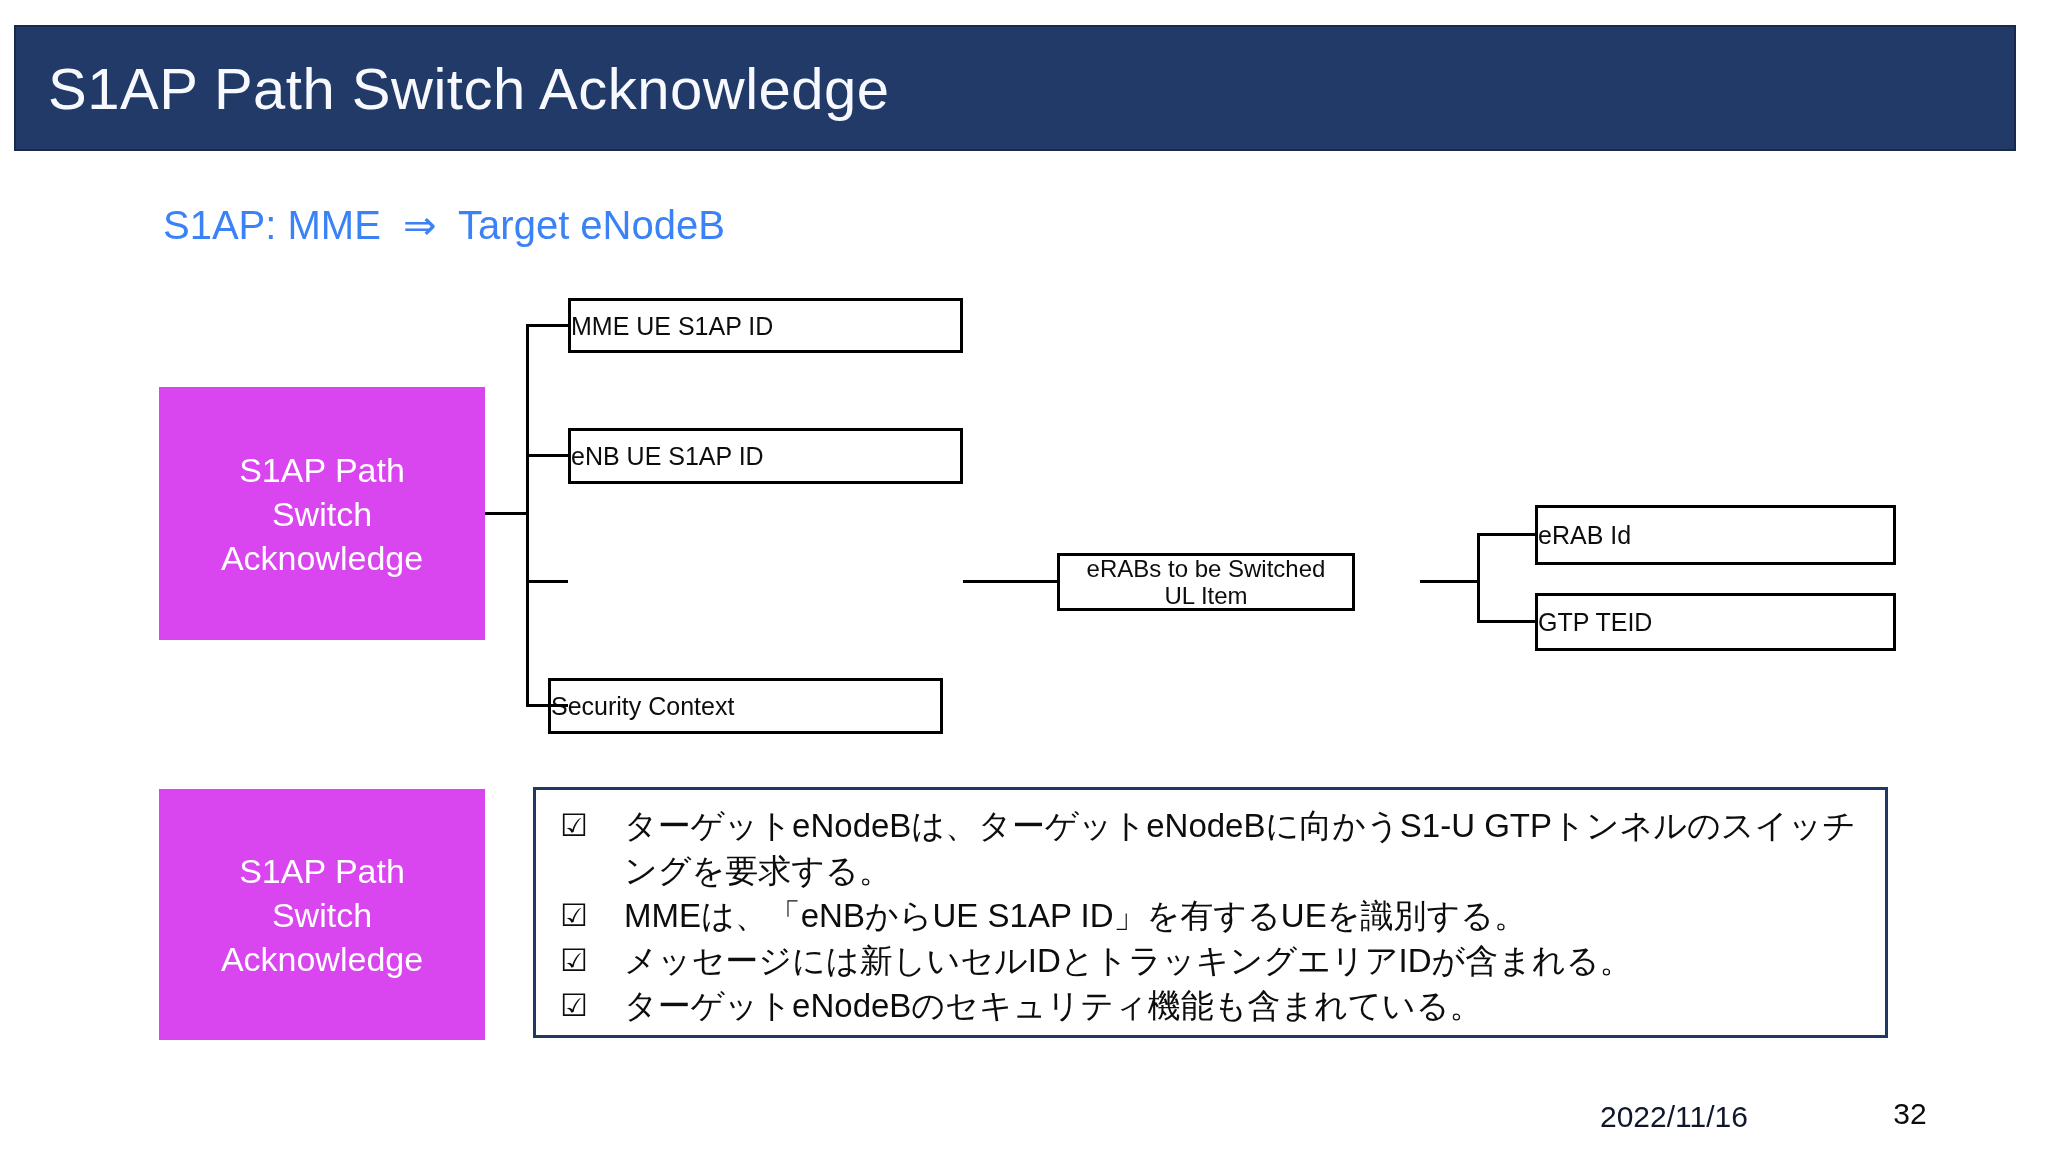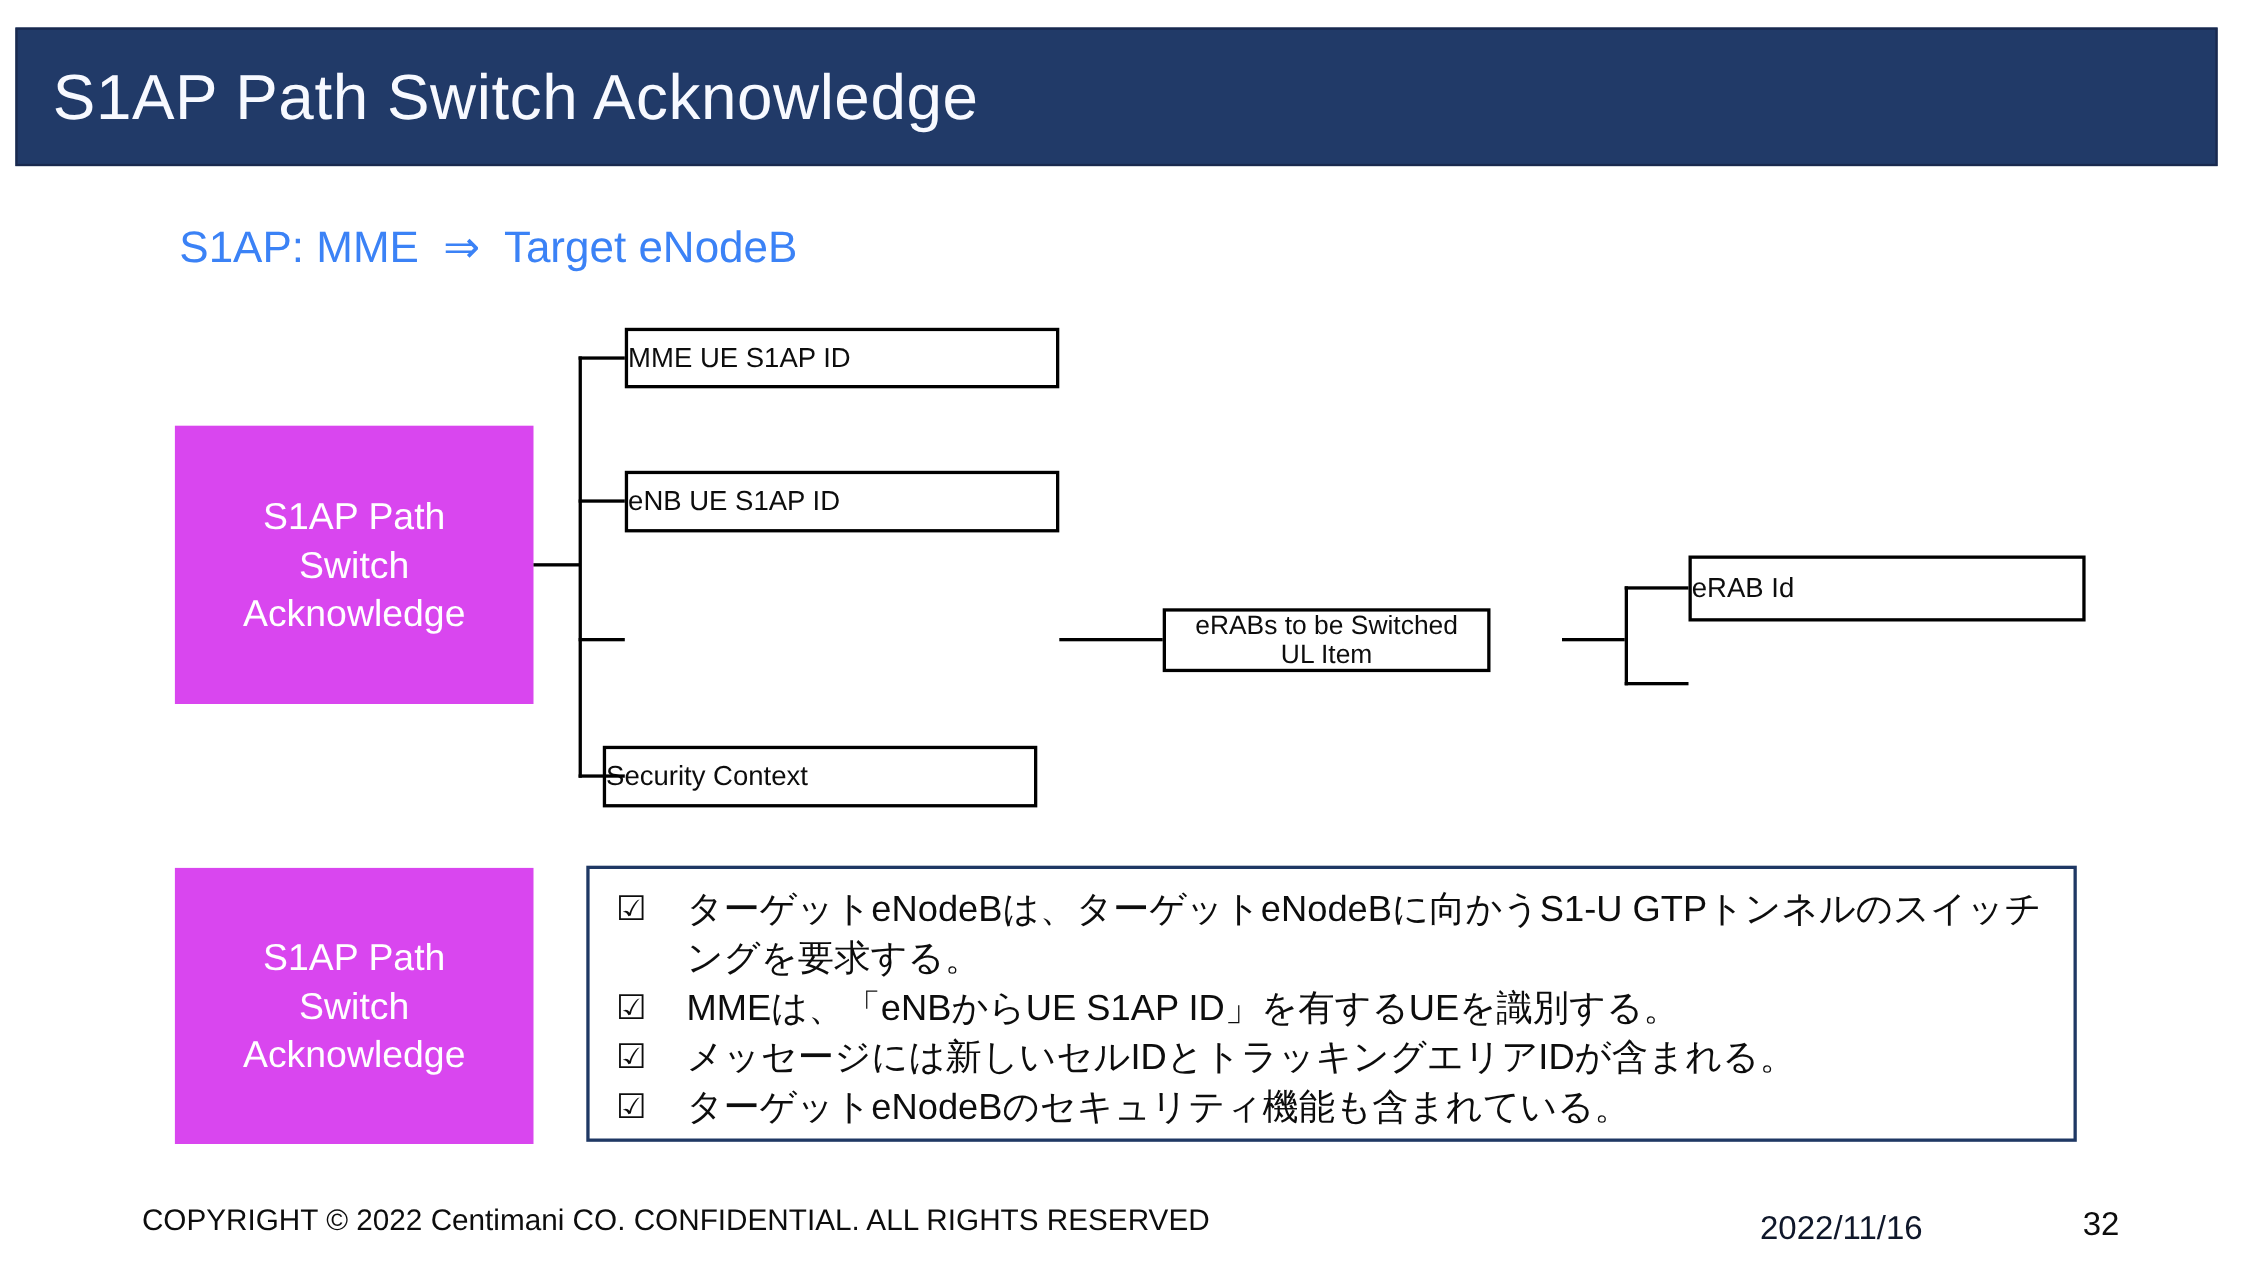--- a/index.html
+++ b/index.html
@@ -147,20 +147,23 @@
     <span>Security Context</span>
   </div>
 
   <div class="node" style="left:1057px; top:553px; width:298px; height:58px; font-size:24px; line-height:27px; padding:0 10px;">
     <span>eRABs to be Switched UL Item</span>
   </div>
 
   <div class="node" style="left:1535px; top:505px; width:361px; height:60px;">
     <span>eRAB Id</span>
   </div>
+  <div class="node" style="left:1535px; top:593px; width:361px; height:58px;">
+    <span>GTP TEID</span>
+  </div>
 
   <div class="ln h" style="left:485px; top:512px; width:43px;"></div>
   <div class="ln v" style="left:526px; top:324px; height:383px;"></div>
   <div class="ln h" style="left:526px; top:324px; width:42px;"></div>
   <div class="ln h" style="left:526px; top:454px; width:42px;"></div>
   <div class="ln h" style="left:526px; top:580px; width:42px;"></div>
   <div class="ln h" style="left:526px; top:704px; width:42px;"></div>
 
   <div class="ln h" style="left:963px; top:580px; width:94px;"></div>
 
@@ -187,17 +190,16 @@
     <div class="note-item">
       <span class="note-check">☑</span>
       <span class="note-text">メッセージには新しいセルIDとトラッキングエリアIDが含まれる。</span>
     </div>
     <div class="note-item">
       <span class="note-check">☑</span>
       <span class="note-text">ターゲットeNodeBのセキュリティ機能も含まれている。</span>
     </div>
   </div>
 
-  <div class="footer-copyright">COPYRIGHT © 2022 Centimani CO. CONFIDENTIAL. ALL RIGHTS RESERVED</div>
   <div class="footer-date">2022/11/16</div>
   <div class="footer-page">32</div>
 
 </div>
 
 </body></html>

